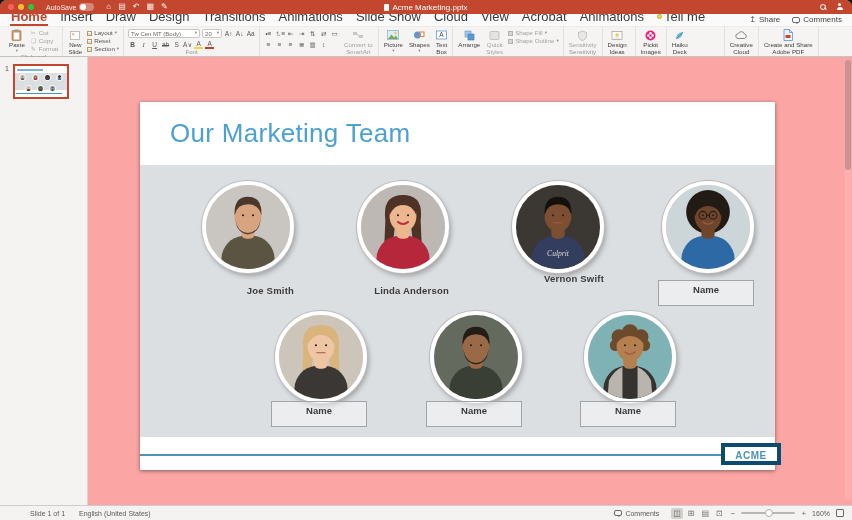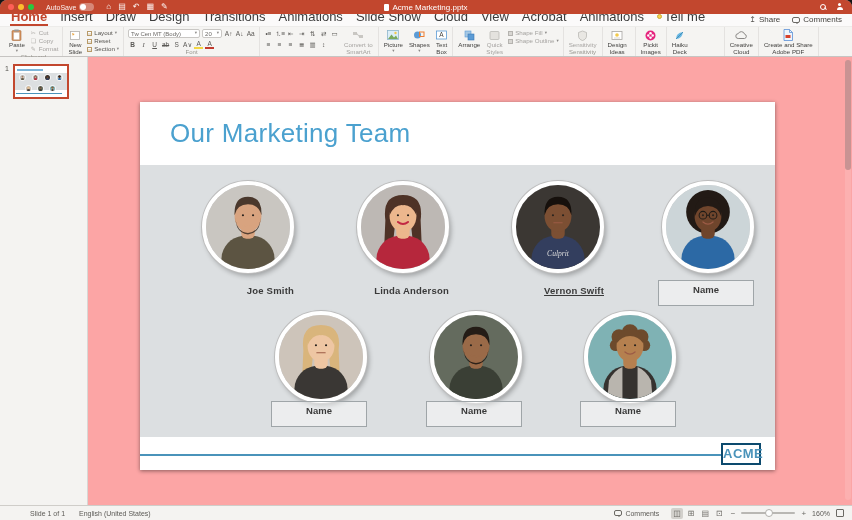--- a/index.html
+++ b/index.html
@@ -76,21 +76,21 @@
   .mini-dot svg{display:block;width:100%;height:100%;}
   .canvas{flex:1;position:relative;background:#fca5a5;}
   .vscroll{position:absolute;right:1px;top:3px;width:6px;height:440px;background:rgba(255,255,255,.12);border-radius:3px;}
   .vthumb{position:absolute;right:0;top:0;width:6px;height:110px;background:rgba(80,80,80,.30);border-radius:3px;}
 
   
   .slide{position:absolute;left:52px;top:45px;width:635px;height:368px;background:#fff;box-shadow:0 1px 4px rgba(0,0,0,.45);}
   .band{position:absolute;left:0;top:63px;width:635px;height:272px;background:#dcdfe1;}
   .slide-title{position:absolute;left:30px;top:16px;font-size:26px;color:#4ba1cf;letter-spacing:.3px;}
   .teal-line{position:absolute;left:0;top:352px;width:584px;height:2px;background:#4a93ba;}
-  .logo-box{position:absolute;left:581px;top:341px;width:40px;height:22px;border:2px solid #0c4a6e;background:#fff;color:#4a93ba;font-size:13px;font-weight:bold;text-align:center;line-height:18px;letter-spacing:.5px;}
+  .logo-box{position:absolute;left:581px;top:341px;width:60px;height:22px;border:4px solid #0c4a6e;background:#fff;color:#4a93ba;font-size:10px;font-weight:bold;text-align:center;line-height:18px;letter-spacing:.5px;}
   .team-layer{position:absolute;left:0;top:0;width:635px;height:368px;}
   .team-cell{position:absolute;width:110px;display:flex;flex-direction:column;align-items:flex-end;}
   .photo-circle{width:92px;height:92px;border-radius:50%;border:4px solid #fff;overflow:hidden;box-shadow:0 0 0 1px #bcbcbc,2px 3px 5px rgba(0,0,0,.28);background:#ccc;}
   .photo-circle svg{display:block;width:100%;height:100%;}
   .name-label{font-size:9.5px;font-weight:bold;color:#3a3a3a;letter-spacing:.2px;white-space:nowrap;}
   .name-box{width:96px;height:26px;border:1px solid #9fa5a8;background:rgba(255,255,255,.45);text-align:center;font-size:9.5px;font-weight:bold;color:#3a3a3a;padding-top:3px;}
 
   
   .statusbar{height:15px;background:#f4f3f1;border-top:1px solid #cfcdc9;display:flex;align-items:center;font-size:7px;color:#5c5a56;padding:0 8px;}
   .sb-left{display:flex;gap:14px;padding-left:22px;}
@@ -650,21 +650,21 @@
                   <path d="M50 60 C33 60 23 68 19 82 L17 100 L83 100 L81 82 C77 68 67 60 50 60 Z" fill="#333e5e"></path>
                   <rect x="42" y="48" width="16" height="16" rx="6" fill="#7c4f33"></rect>
                   <ellipse cx="50" cy="37" rx="16" ry="19" fill="#7c4f33"></ellipse>
                   <path d="M34 36 Q33 14 50 14 Q67 14 66 36 Q63 23 50 23 Q37 23 34 36 Z" fill="#16100c"></path>
                   <circle cx="44" cy="36" r="1.3" fill="#2a241f"></circle>
                   <circle cx="56" cy="36" r="1.3" fill="#2a241f"></circle>
                   <path d="M45 45 L55 45" stroke="#9c5b46" stroke-width="1.3" stroke-linecap="round"></path>
                   <text x="50" y="84" font-size="9" font-style="italic" text-anchor="middle" fill="#ddd" font-family="Liberation Serif,serif">Culprit</text>
                 </svg>
               </div>
-              <div class="name-label" style="margin-top: 12px; text-decoration: underline;">Vernon Swift</div>
+              <div class="name-label" style="margin-top: 0;">Vernon Swift</div>
             </div>
             <div class="team-cell" style="left: 504px; top: 79px;">
               <div class="photo-circle">
                 <svg viewBox="0 0 100 100">
                   <rect width="100" height="100" fill="#ccd5d8"></rect>
                   <circle cx="50" cy="32" r="26" fill="#221a15"></circle>
                   <path d="M50 60 C33 60 23 68 19 82 L17 100 L83 100 L81 82 C77 68 67 60 50 60 Z" fill="#2c69a5"></path>
                   <rect x="42" y="48" width="16" height="16" rx="6" fill="#6f452c"></rect>
                   <ellipse cx="50" cy="37" rx="16" ry="19" fill="#6f452c"></ellipse>
                   <path d="M34 38 Q33 15 50 15 Q67 15 66 38 Q62 25 50 25 Q38 25 34 38 Z" fill="#221a15"></path>

